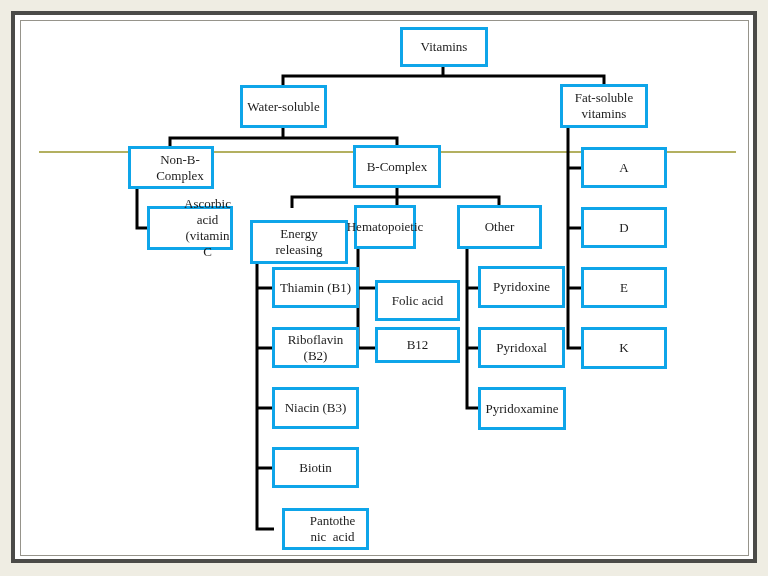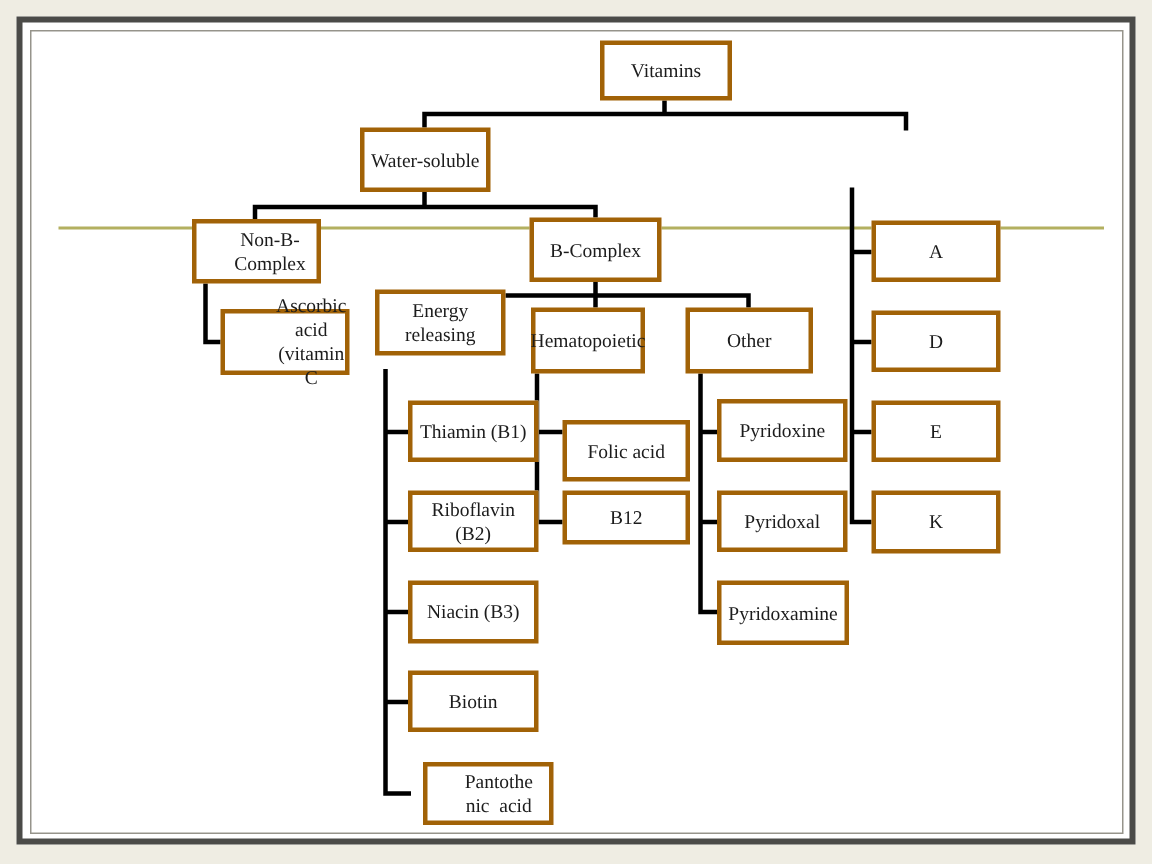--- a/index.html
+++ b/index.html
@@ -19,41 +19,41 @@
     position:absolute;left:20px;top:20px;right:19px;bottom:20px;
     border:1px solid #96948b;
     background:#ffffff;
   }
   .wires{
     position:absolute;left:0;top:0;z-index:2;
   }
   .node{
     position:absolute;
     box-sizing:border-box;
-    border:3px solid #a16207;
+    border:3px solid #0ea5e9;
     background:#fff;
     z-index:3;
     display:flex;
     align-items:center;
     justify-content:center;
     text-align:center;
     font-size:13px;
     line-height:16px;
     color:#1c1c1c;
     white-space:pre-line;
   }
   
   .n-vitamins      {left:400px;top:27px; width:88px;height:40px;}
   .n-water-soluble {left:240px;top:85px; width:87px;height:43px;}
   .n-fat-soluble   {left:560px;top:84px; width:88px;height:44px;}
   .n-non-b-complex {left:128px;top:146px;width:86px;height:43px;padding-left:18px;}
   .n-b-complex     {left:353px;top:145px;width:88px;height:43px;text-align:right;}
   .n-ascorbic-acid {left:147px;top:206px;width:86px;height:44px;padding-left:35px;}
-  .n-energy        {left:250px;top:193px;width:87px;height:44px;}
-  .n-hematopoietic {left:354px;top:205px;width:76px;height:44px;text-align:center;}
+  .n-energy        {left:250px;top:220px;width:98px;height:44px;}
+  .n-hematopoietic {left:354px;top:205px;width:62px;height:44px;text-align:center;}
   .n-other         {left:457px;top:205px;width:85px;height:44px;}
   .n-thiamin       {left:272px;top:267px;width:87px;height:41px;}
   .n-riboflavin    {left:272px;top:327px;width:87px;height:41px;}
   .n-niacin        {left:272px;top:387px;width:87px;height:42px;}
   .n-biotin        {left:272px;top:447px;width:87px;height:41px;}
   .n-pantothenic   {left:272px;top:508px;width:87px;height:42px;padding-left:14px;margin-left:10px;}
   .n-folic-acid    {left:375px;top:280px;width:85px;height:41px;}
   .n-b12           {left:375px;top:327px;width:85px;height:36px;}
   .n-pyridoxine    {left:478px;top:266px;width:87px;height:42px;}
   .n-pyridoxal     {left:478px;top:327px;width:87px;height:41px;}
@@ -103,20 +103,22 @@
 
       <path d="M568,125 L568,348 L583,348"></path>
       <path d="M568,168 L583,168"></path>
       <path d="M568,228 L583,228"></path>
       <path d="M568,288 L583,288"></path>
     </g>
   </svg>
 
   <div class="node n-vitamins">Vitamins</div>
   <div class="node n-water-soluble">Water-soluble</div>
+  <div class="node n-fat-soluble">Fat-soluble
+vitamins</div>
   <div class="node n-non-b-complex">Non-B-
 Complex</div>
   <div class="node n-b-complex">B-Complex</div>
   <div class="node n-ascorbic-acid">Ascorbic acid
 (vitamin C</div>
   <div class="node n-energy">Energy
 releasing</div>
   <div class="node n-hematopoietic">Hematopoietic</div>
   <div class="node n-other">Other</div>
   <div class="node n-thiamin">Thiamin (B1)</div>

